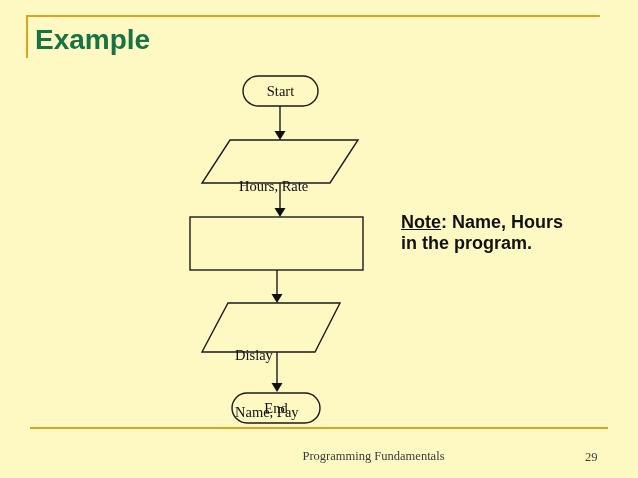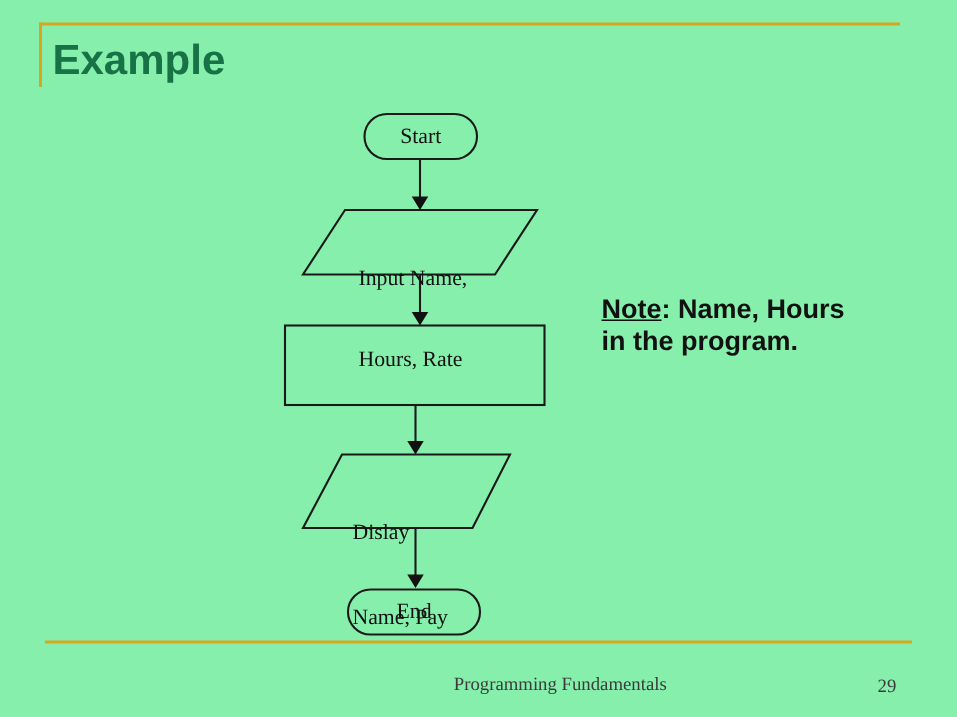--- a/index.html
+++ b/index.html
@@ -1,20 +1,20 @@
 <!DOCTYPE html>
 <html style="--title-green: #177245; --accent-gold: #D9A520; --variables-red: #EE1111;"><head>
 <meta charset="utf-8">
 <style>
   html, body { margin: 0; padding: 0; background: #ffffff; }
   .slide {
     position: relative;
     width: 638px;
     height: 478px;
-    background: #86efac;
+    background: #fef9c3;
     overflow: hidden;
     font-family: "Liberation Sans", sans-serif;
   }
   .accent { position: absolute; background: var(--accent-gold, #D9A520); }
   .accent-top    { left: 26px; top: 15px; width: 574px; height: 2px; }
   .accent-left   { left: 26px; top: 15px; width: 2px;  height: 43px; }
   .accent-bottom { left: 30px; top: 427px; width: 578px; height: 2px; }
 
   .title {
     position: absolute;
@@ -37,21 +37,21 @@
   }
   .centered { display: flex; align-items: center; justify-content: center; }
   .lbl-start   { left: 243px; top: 76px;  width: 75px; height: 30px; }
   .lbl-input   { left: 239px; top: 141px; line-height: 18px; }
   .lbl-process { left: 200px; top: 222px; line-height: 17.5px; }
   .lbl-display { left: 235px; top: 308px; line-height: 19px; }
   .lbl-end     { left: 232px; top: 393px; width: 88px; height: 30px; border-radius: 13px; }
 
   .note {
     position: absolute;
-    left: 401px; top: 196px;
+    left: 401px; top: 212px;
     font-size: 18px;
     font-weight: bold;
     line-height: 21px;
     color: #111111;
     white-space: nowrap;
   }
   .note-u { text-decoration: underline; }
   .note-var { color: var(--variables-red, #EE1111); font-style: italic; }
 
   .footer-course {
@@ -97,21 +97,20 @@
       <polygon points="274.5,131 285.5,131 280,140"></polygon>
       <polygon points="274.5,208 285.5,208 280,217"></polygon>
       <polygon points="271.5,294 282.5,294 277,303"></polygon>
       <polygon points="271.5,383 282.5,383 277,392"></polygon>
     </g>
   </svg>
 
   <div class="node-label centered lbl-start">Start</div>
 
   <div class="node-label lbl-input">
-    <div>Input Name,</div>
     <div>Hours, Rate</div>
   </div>
 
 
   <div class="node-label lbl-display">
     <div>Dislay</div>
     <div>Name, Pay</div>
   </div>
 
   <div class="node-label centered lbl-end">End</div>

